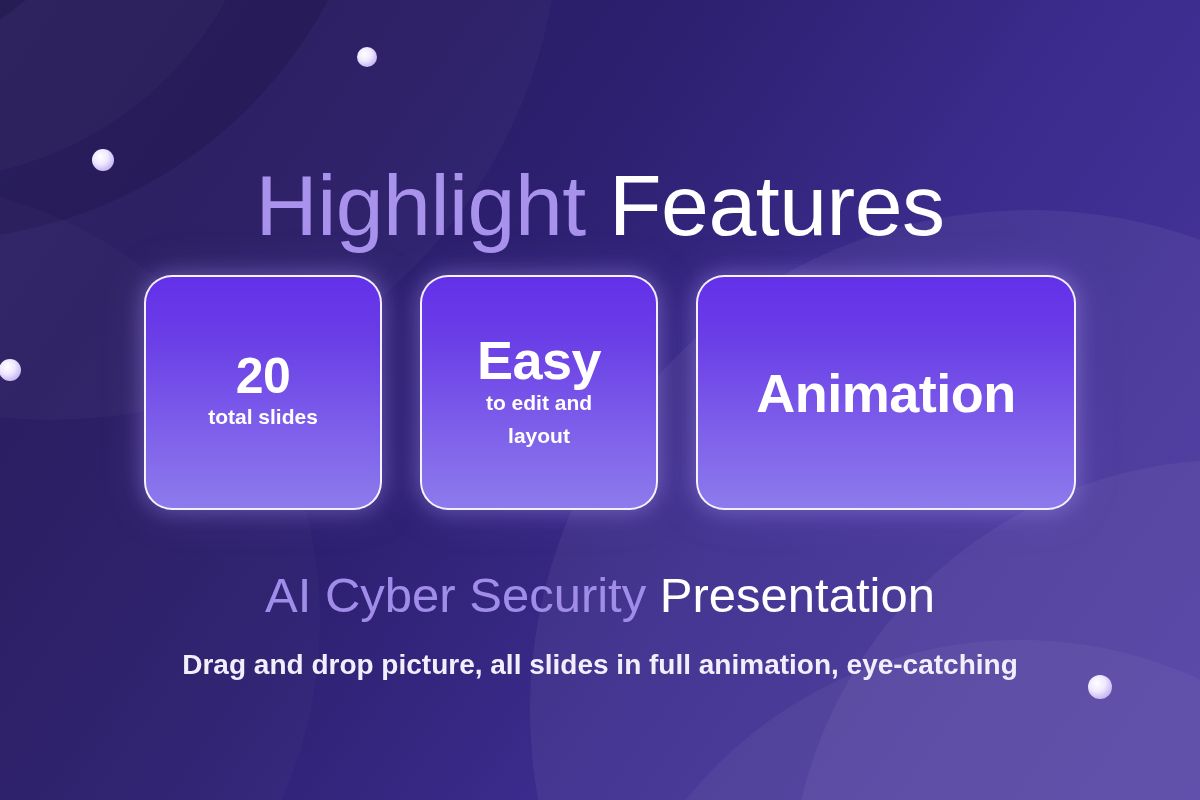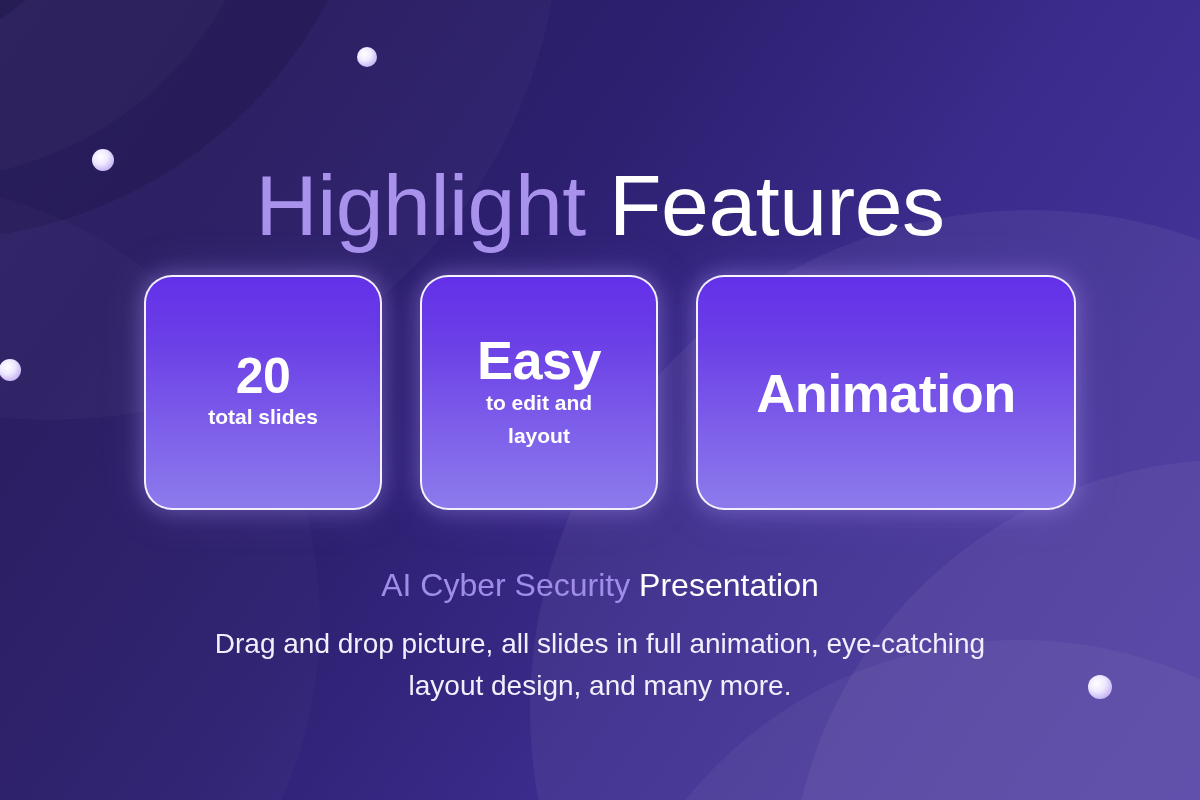--- a/index.html
+++ b/index.html
@@ -170,33 +170,33 @@
 
   
   .footer {
     position: absolute;
     top: 565px;
     left: 0;
     width: 100%;
     text-align: center;
   }
   .footer-title {
-    font-size: 32px;
+    font-size: 49px;
     line-height: 1.25;
     font-weight: 400;
     white-space: nowrap;
   }
   .footer-title .ft-accent { color: #a08de9; }
   .footer-title .ft-white  { color: #ffffff; }
 
   .footer-desc {
     margin-top: 18px;
     color: #f2eefc;
     font-size: 28px;
-    font-weight: 400;
+    font-weight: 700;
     line-height: 1.5;
   }
   .footer-desc div { white-space: nowrap; }
 </style>
 </head>
 <body>
 
 <div class="slide">
 
   <div class="deco arc-tl-1"></div>
@@ -237,18 +237,17 @@
       <div class="card card-3">
         <div class="card-title">Animation</div>
       </div>
 
     </div>
 
     <div class="footer">
       <div class="footer-title"><span class="ft-accent">AI Cyber Security</span><span> </span><span class="ft-white">Presentation</span></div>
       <div class="footer-desc">
         <div>Drag and drop picture, all slides in full animation, eye-catching</div>
-        <div>layout design, and many more.</div>
       </div>
     </div>
 
   </div>
 </div>
 
 </body></html>

